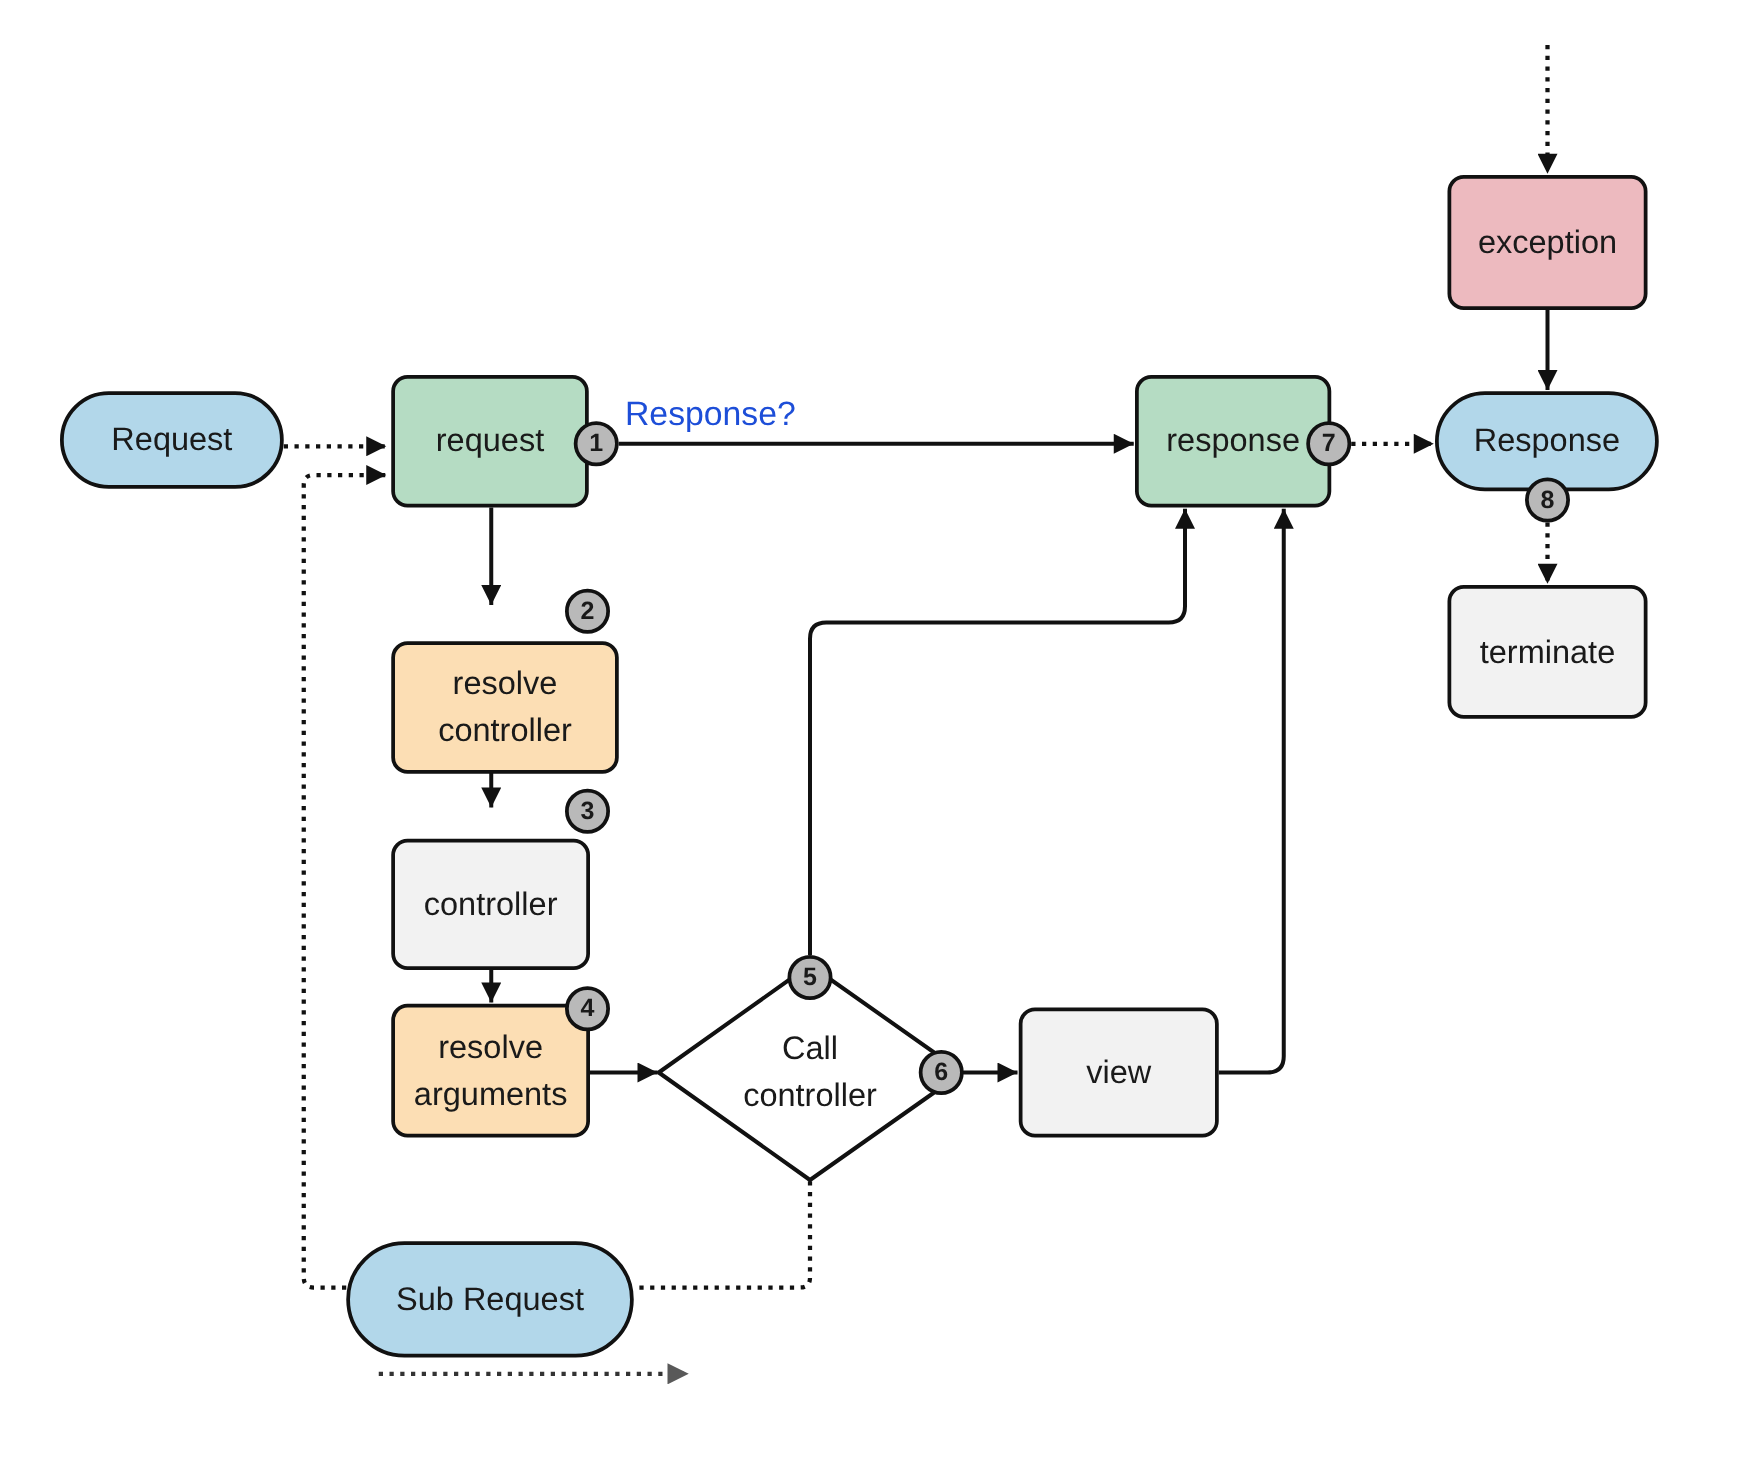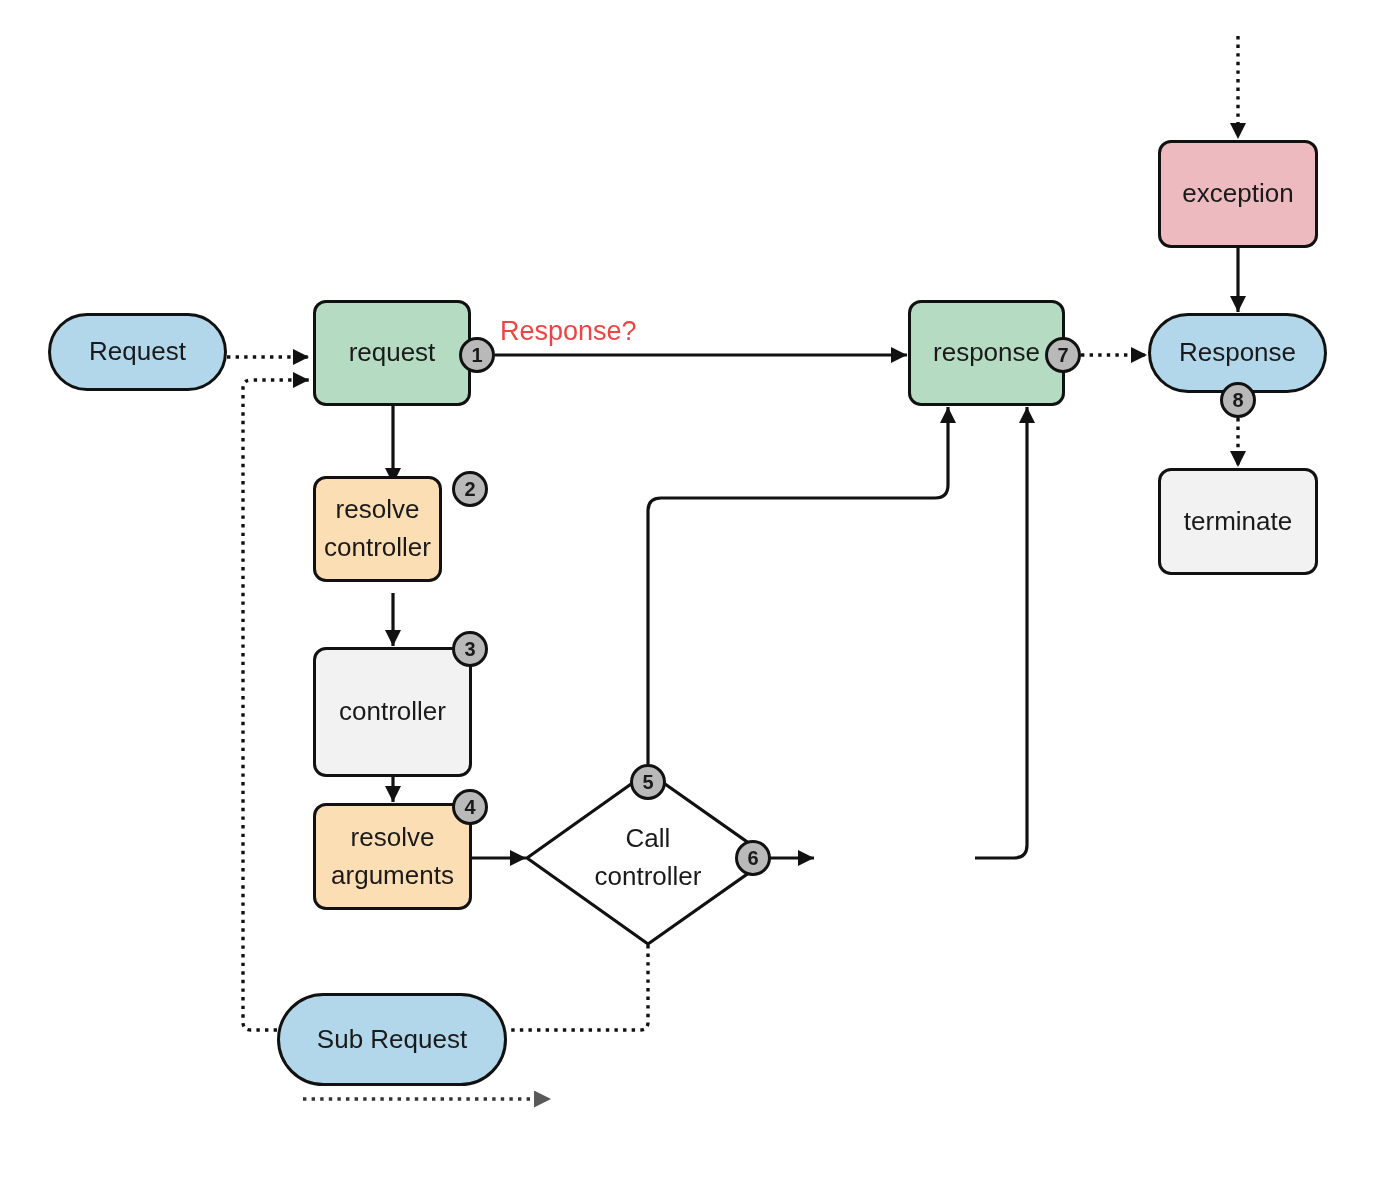--- a/index.html
+++ b/index.html
@@ -36,21 +36,21 @@
     position:absolute;z-index:3;
     width:36px;height:36px;
     border:3px solid #111111;border-radius:50%;
     background:#b9b9b9;
     box-sizing:border-box;
     display:flex;align-items:center;justify-content:center;
     font-size:20px;font-weight:bold;color:#1a1a1a;
   }
   .edge-label{
     position:absolute;z-index:2;
-    font-size:27px;color:#ef4444;white-space:nowrap;
+    font-size:27px;color:#1d4ed8;white-space:nowrap;
   }
 </style>
 </head>
 <body>
 
 <div class="canvas">
 
   <svg class="connectors" width="1400" height="1177" viewBox="0 0 1400 1177">
     <defs>
       <marker id="ah" viewBox="0 0 10 10" refX="10" refY="5" markerWidth="21" markerHeight="16" markerUnits="userSpaceOnUse" orient="auto">
@@ -84,36 +84,39 @@
   </svg>
 
   <div class="node pill fill-blue" style="left:48px;top:313px;width:179px;height:78px">
     <span>Request</span>
   </div>
 
   <div class="node box fill-green" style="left:313px;top:300px;width:158px;height:106px">
     <span>request</span>
   </div>
 
-  <div class="node box fill-orange" style="left:313px;top:476px;width:129px;height:106px;padding:0 18px">
+  <div class="node box fill-orange" style="left:313px;top:513px;width:182px;height:106px;padding:0 18px">
     <span>resolve controller</span>
   </div>
 
-  <div class="node box fill-gray" style="left:313px;top:647px;width:159px;height:130px">
+  <div class="node box fill-gray" style="left:313px;top:671px;width:159px;height:105px">
     <span>controller</span>
   </div>
 
   <div class="node box fill-orange" style="left:313px;top:803px;width:159px;height:107px;padding:16px 14px">
     <span>resolve arguments</span>
   </div>
 
   <div class="diamond-label" style="left:578px;top:820px;width:140px;height:76px">
     <span>Call controller</span>
   </div>
 
+  <div class="node box fill-gray" style="left:815px;top:806px;width:160px;height:104px">
+    <span>view</span>
+  </div>
 
   <div class="node box fill-green" style="left:908px;top:300px;width:157px;height:106px">
     <span>response</span>
   </div>
 
   <div class="node pill fill-blue" style="left:1148px;top:313px;width:179px;height:80px">
     <span>Response</span>
   </div>
 
   <div class="node box fill-gray" style="left:1158px;top:468px;width:160px;height:107px">

